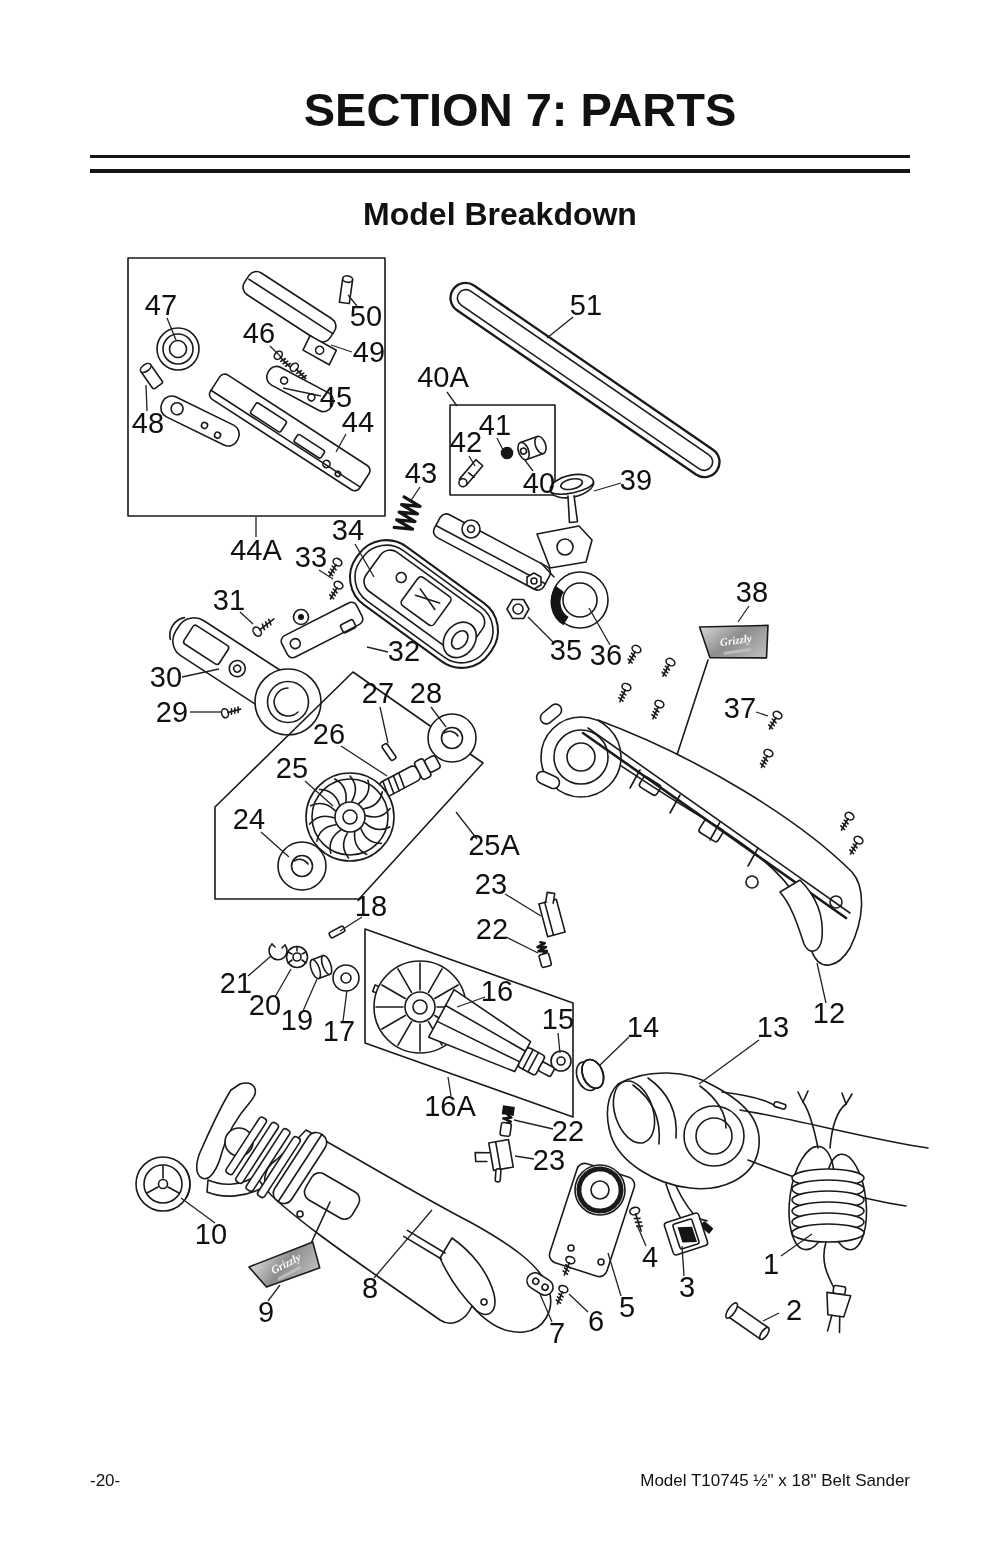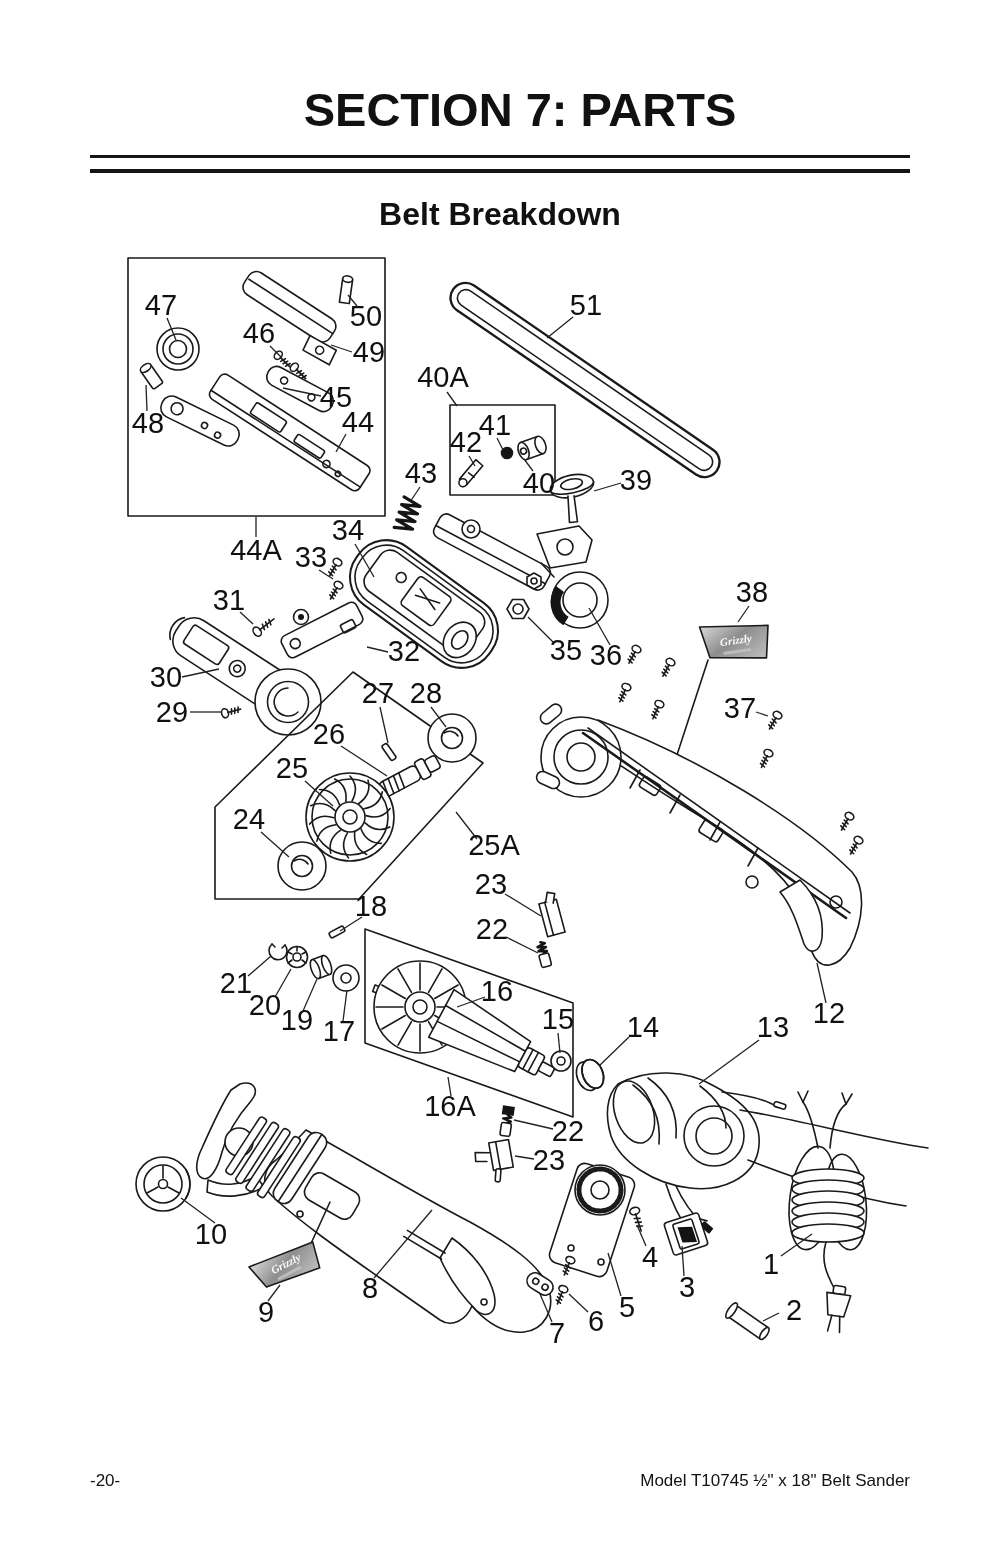--- a/index.html
+++ b/index.html
@@ -22,21 +22,21 @@
             text-anchor:middle;font-family:"Liberation Serif",serif;}
 </style>
 </head>
 <body>
 
 <div class="page">
 
   <div class="title">SECTION 7: PARTS</div>
   <div class="rule rule-1"></div>
   <div class="rule rule-2"></div>
-  <div class="subtitle">Belt Breakdown</div>
+  <div class="subtitle">Model Breakdown</div>
 
   <svg id="diagram-svg" class="diagram" width="1000" height="1545" viewBox="0 0 1000 1545">
     <defs>
       <linearGradient id="stk" x1="0" y1="0" x2="1" y2="1">
         <stop offset="0" stop-color="#d9d9d9"></stop>
         <stop offset="0.45" stop-color="#8d8d8d"></stop>
         <stop offset="1" stop-color="#c4c4c4"></stop>
       </linearGradient>
       <g id="scr">
         <ellipse cx="0" cy="-1" rx="4.6" ry="3.4"></ellipse>

